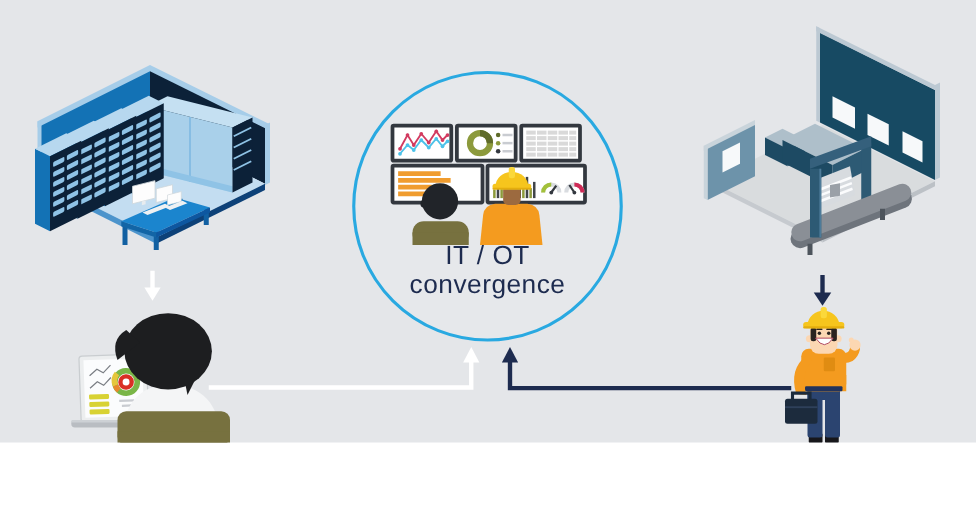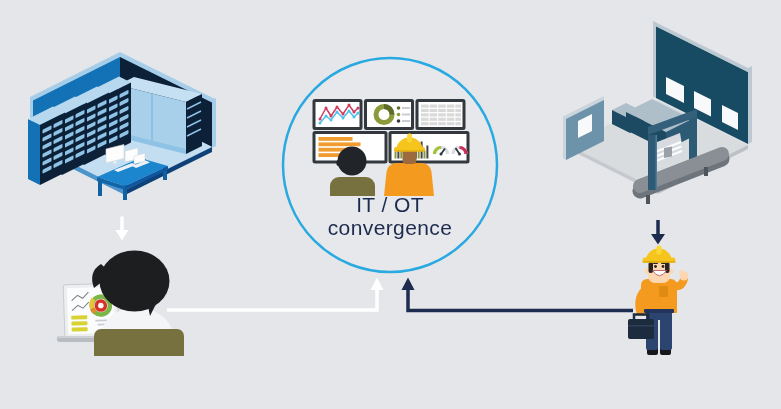--- a/index.html
+++ b/index.html
@@ -1,18 +1,18 @@
 <!DOCTYPE html>
 <html><head>
 <meta charset="utf-8">
 <style>
   html,body{margin:0;padding:0;}
   .stage{
     position:relative;
-    width:781px;height:409px;
+    width:781px;height:354px;
     background:var(--bg,#e4e6e9);
     overflow:hidden;
     font-family:"Liberation Sans", sans-serif;
   }
   .stage svg{position:absolute;left:0;top:0;}
   .title-line{
     position:absolute;
     left:290px;width:200px;
     text-align:center;
     color:var(--title,#1d2b4f);

